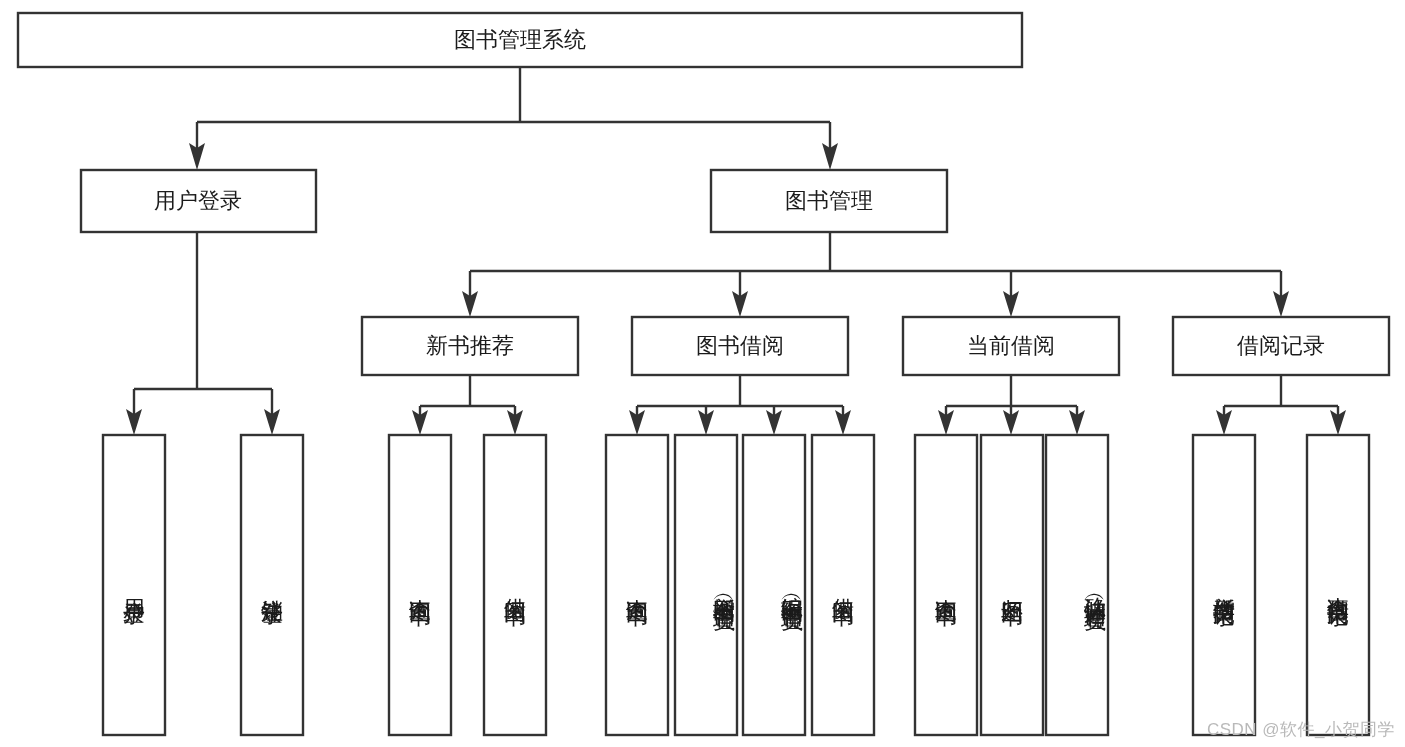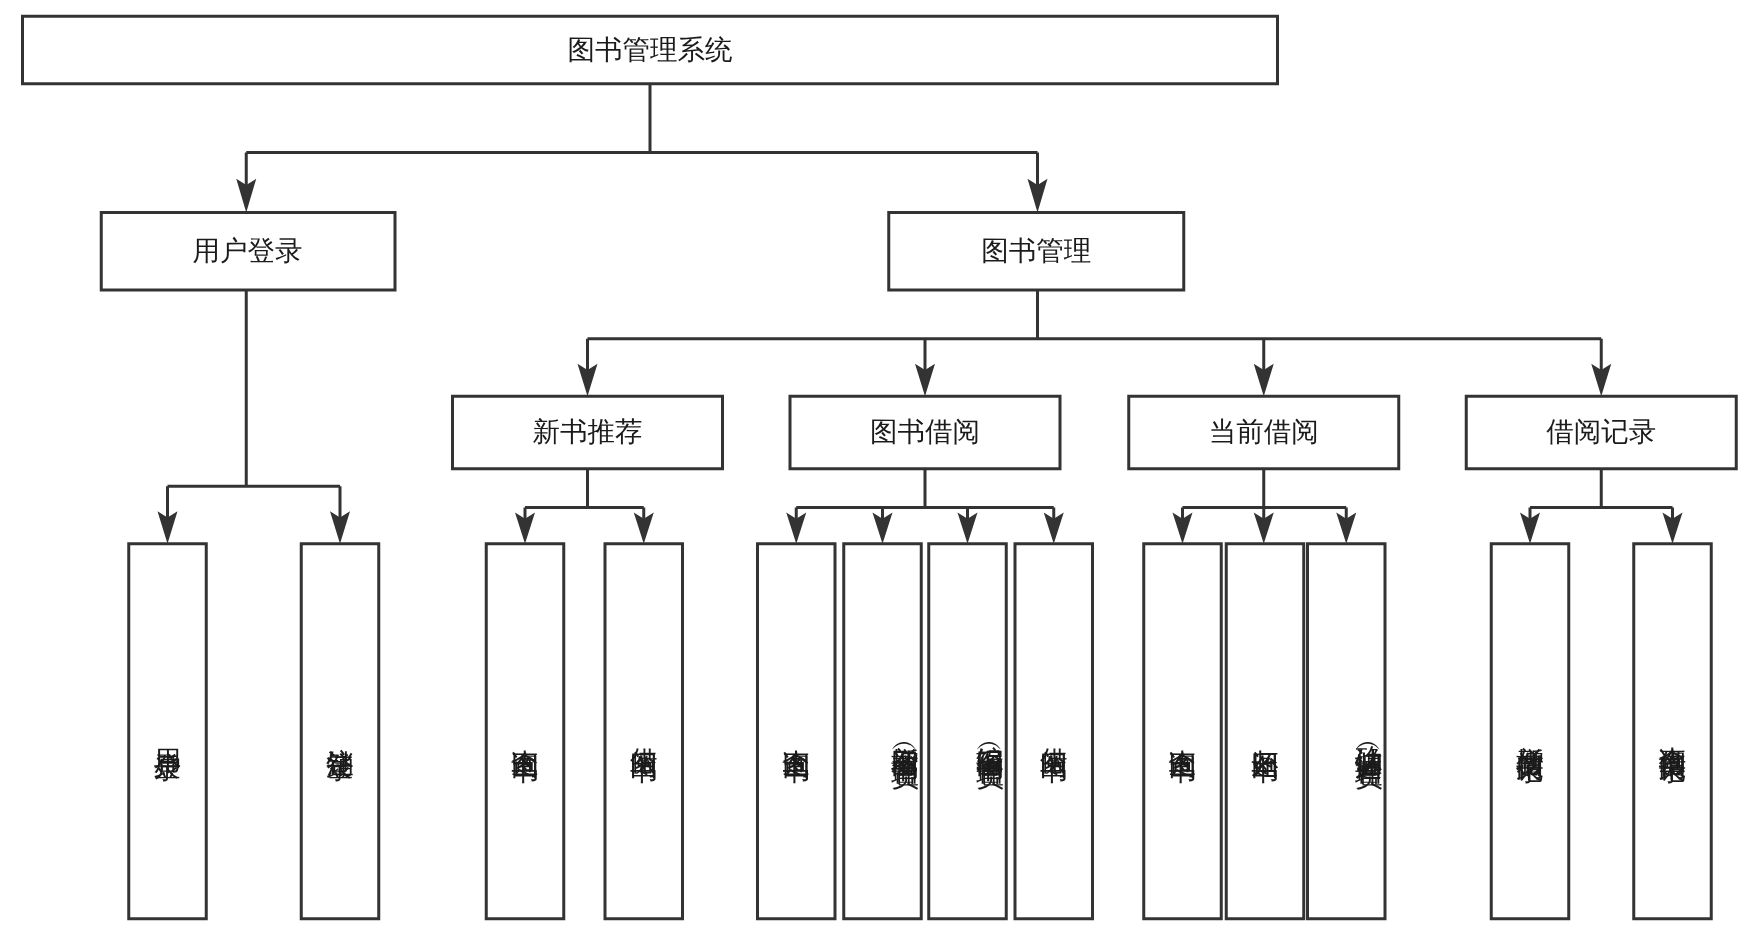--- a/index.html
+++ b/index.html
@@ -239,14 +239,15 @@
   <div class="node-label-v" style="left:606px; top:435px; width:62px; height:300px;">查询图书</div>
   <div class="node-label-v" style="left:675px; top:441px; width:62px; height:294px; align-items:flex-start;">新增图书（管理员）</div>
   <div class="node-label-v" style="left:743px; top:441px; width:62px; height:294px; align-items:flex-start;">编辑图书（管理员）</div>
   <div class="node-label-v" style="left:812px; top:435px; width:62px; height:300px;">借阅图书</div>
   <div class="node-label-v" style="left:915px; top:435px; width:62px; height:300px;">查询图书</div>
   <div class="node-label-v" style="left:981px; top:435px; width:62px; height:300px;">归还图书</div>
   <div class="node-label-v" style="left:1046px; top:441px; width:62px; height:294px; align-items:flex-start;">确认归还（管理员）</div>
   <div class="node-label-v" style="left:1193px; top:435px; width:62px; height:300px;">新增借阅记录</div>
   <div class="node-label-v" style="left:1307px; top:435px; width:62px; height:300px;">查询借阅记录</div>
 
+  <div class="watermark">CSDN @软件_小贺同学</div>
 
 </div>
 
 </body></html>

